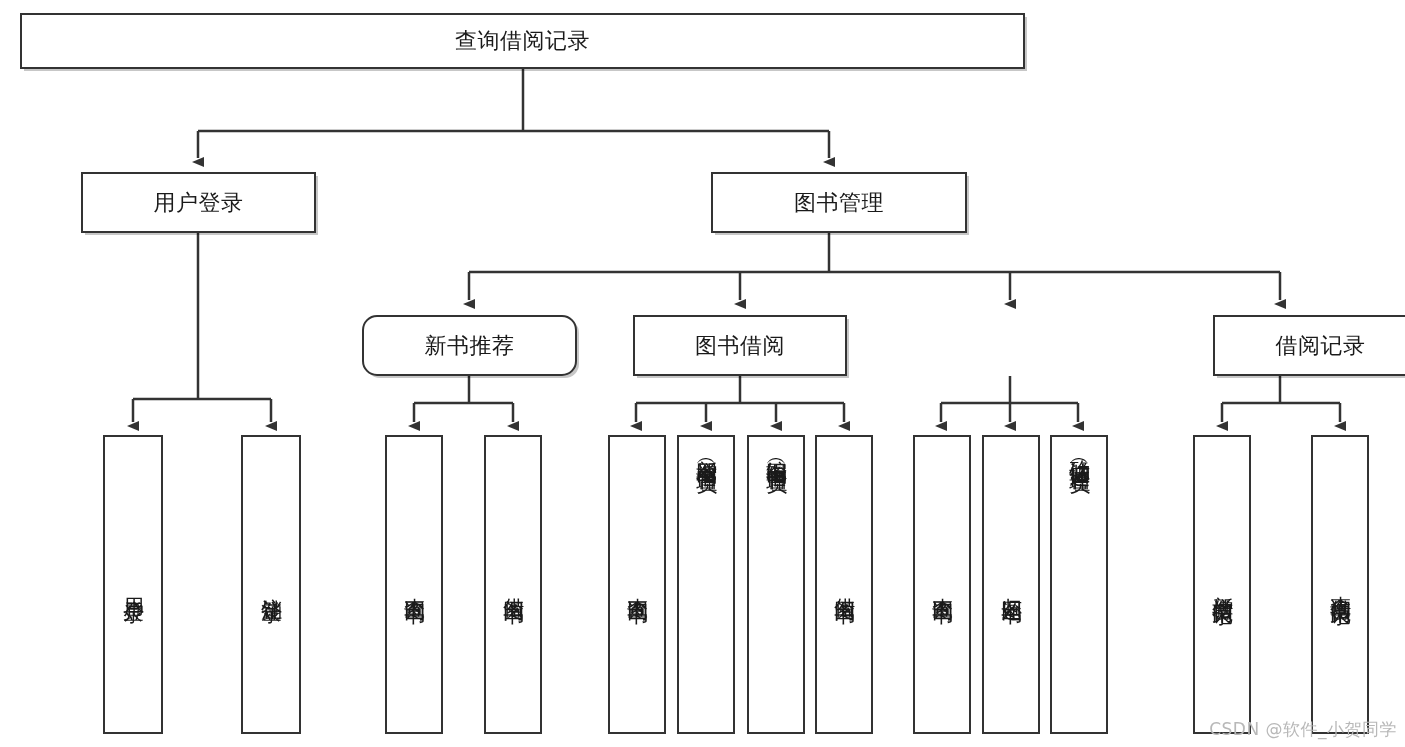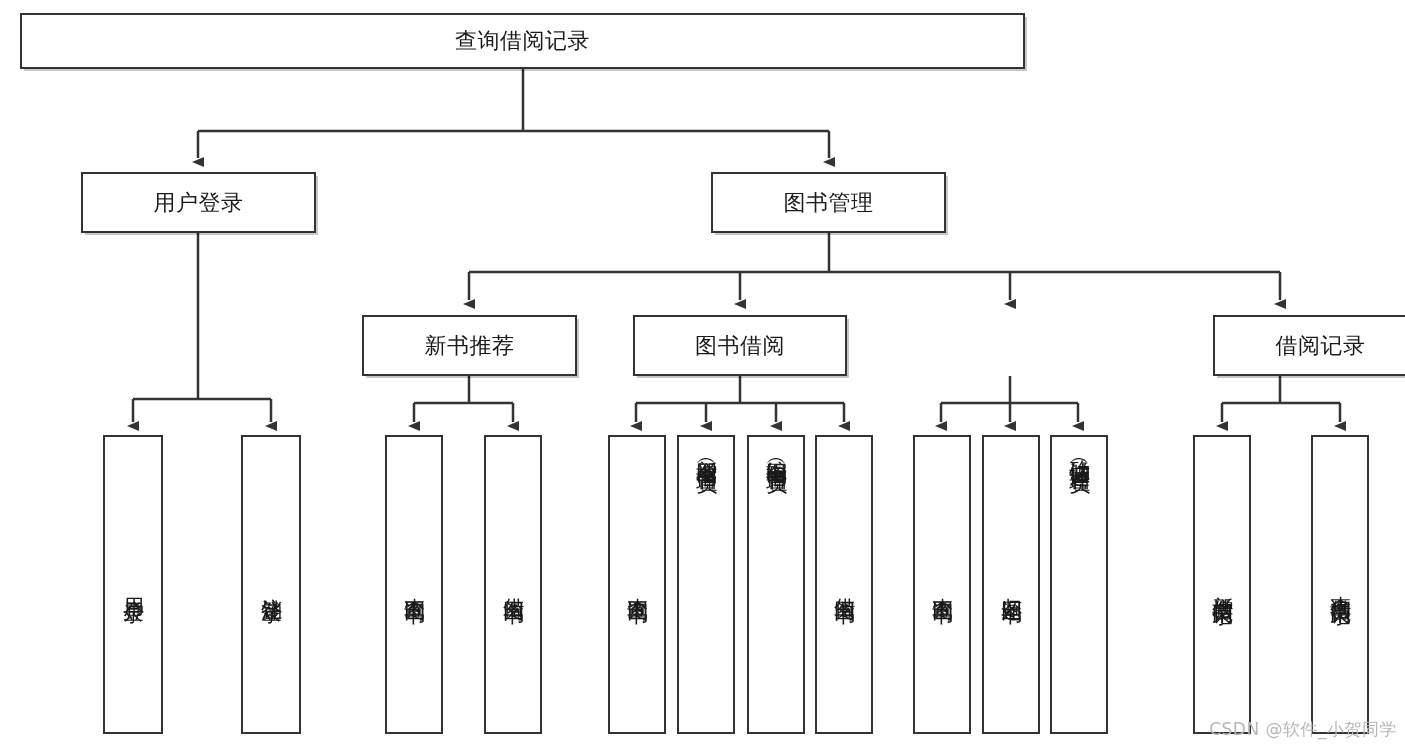--- a/index.html
+++ b/index.html
@@ -127,25 +127,25 @@
     </g>
   </svg>
 
   <div class="node shadow" style="left:20px; top:13px; width:1005px; height:56px;">
     <span class="lbl">查询借阅记录</span>
   </div>
 
   <div class="node shadow" style="left:81px; top:172px; width:235px; height:61px;">
     <span class="lbl">用户登录</span>
   </div>
-  <div class="node shadow" style="left:711px; top:172px; width:235px; height:61px;">
+  <div class="node shadow" style="left:711px; top:172px; width:256px; height:61px;">
     <span class="lbl">图书管理</span>
   </div>
 
-  <div class="node shadow" style="left:362px; top:315px; width:215px; height:61px;">
+  <div class="node shadow" style="left:362px; top:315px; width:215px; height:61px;border-radius:15px;">
     <span class="lbl">新书推荐</span>
   </div>
   <div class="node shadow" style="left:633px; top:315px; width:214px; height:61px;">
     <span class="lbl">图书借阅</span>
   </div>
   <div class="node shadow" style="left:1173px; top:315px; width:215px; height:61px;margin-left:40px;">
     <span class="lbl">借阅记录</span>
   </div>
 
   <div class="node vert center-v" style="left:103px; top:435px; width:60px; height:299px;">

